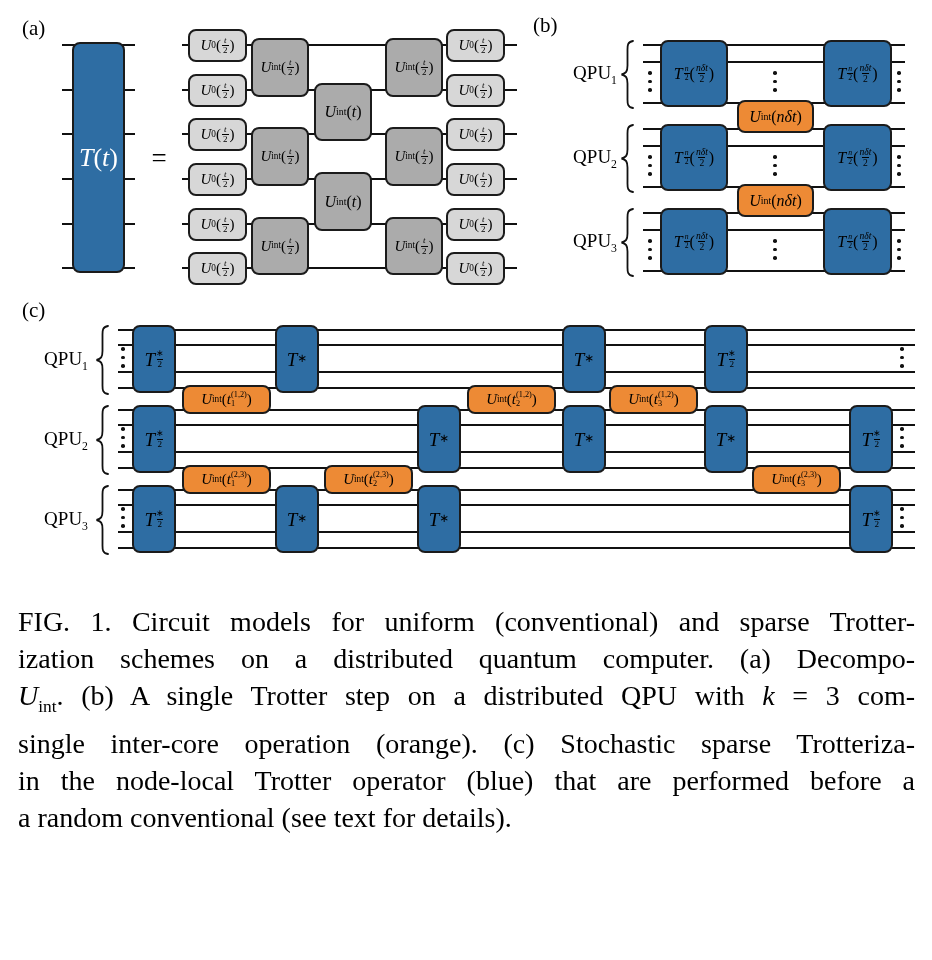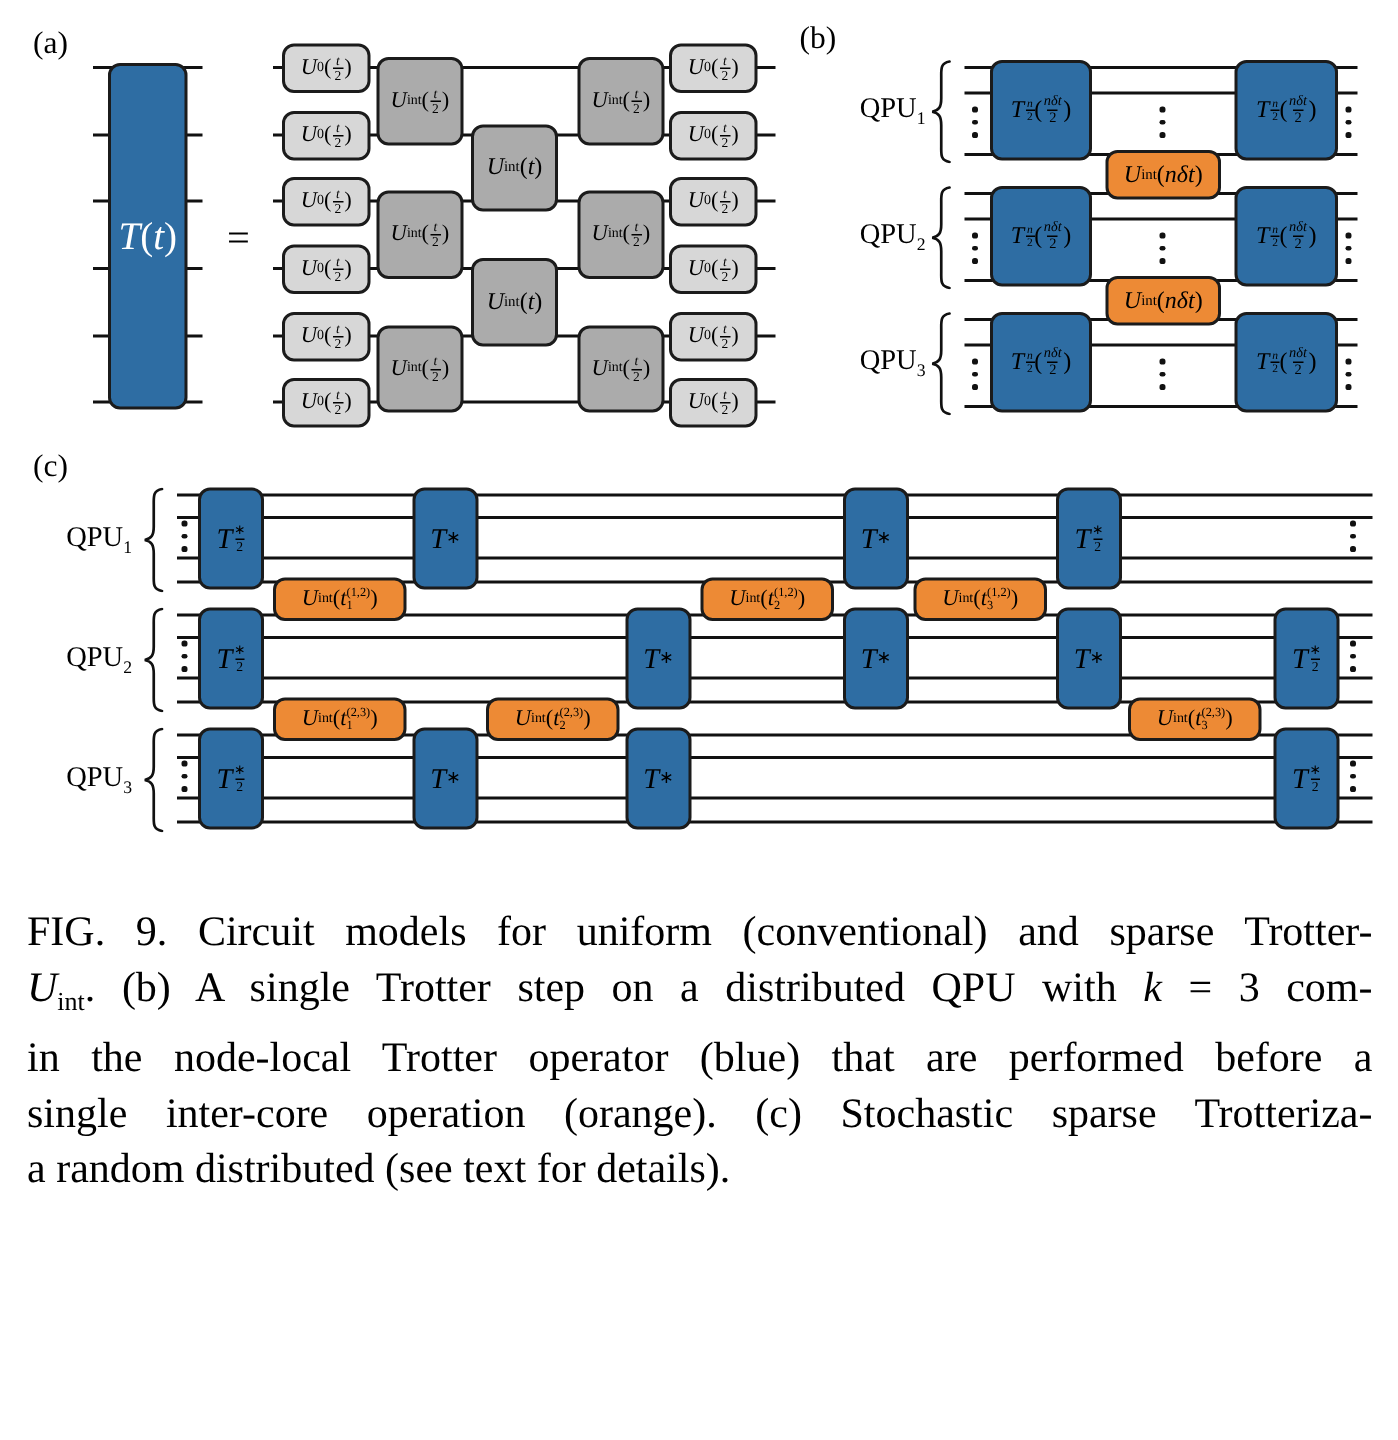--- a/index.html
+++ b/index.html
@@ -69,25 +69,26 @@
 
   <div class="qpu" style="left:549px; top:61px;  width:68px;">QPU<sub>1</sub></div>
   <div class="qpu" style="left:549px; top:145px; width:68px;">QPU<sub>2</sub></div>
   <div class="qpu" style="left:549px; top:229px; width:68px;">QPU<sub>3</sub></div>
 
   <div class="qpu" style="left:26px; top:347px; width:62px;">QPU<sub>1</sub></div>
   <div class="qpu" style="left:26px; top:427px; width:62px;">QPU<sub>2</sub></div>
   <div class="qpu" style="left:26px; top:507px; width:62px;">QPU<sub>3</sub></div>
 
   <div id="caption">
-      <div class="capline">FIG. 9. Circuit models for uniform (conventional) and sparse Trotter-</div>
+      <div class="capline">FIG. 1. Circuit models for uniform (conventional) and sparse Trotter-</div>
+      <div class="capline">ization schemes on a distributed quantum computer. (a) Decompo-</div>
       <div class="capline"><i>U</i><sub>int</sub>. (b) A single Trotter step on a distributed QPU with <i>k</i> = 3 com-</div>
+      <div class="capline">single inter-core operation (orange). (c) Stochastic sparse Trotteriza-</div>
       <div class="capline">in the node-local Trotter operator (blue) that are performed before a</div>
-      <div class="capline">single inter-core operation (orange). (c) Stochastic sparse Trotteriza-</div>
-      <div class="capline last">a random distributed (see text for details).</div>
+      <div class="capline last">a random conventional (see text for details).</div>
     </div>
 <div class="wire" style="left: 62px; top: 44px; width: 73px;"></div>
     <div class="wire" style="left: 62px; top: 89px; width: 73px;"></div>
     <div class="wire" style="left: 62px; top: 133px; width: 73px;"></div>
     <div class="wire" style="left: 62px; top: 178px; width: 73px;"></div>
     <div class="wire" style="left: 62px; top: 223px; width: 73px;"></div>
     <div class="wire" style="left: 62px; top: 267px; width: 73px;"></div>
     <div class="wire" style="left: 182px; top: 44px; width: 335px;"></div>
     <div class="wire" style="left: 182px; top: 89px; width: 335px;"></div>
     <div class="wire" style="left: 182px; top: 133px; width: 335px;"></div>

